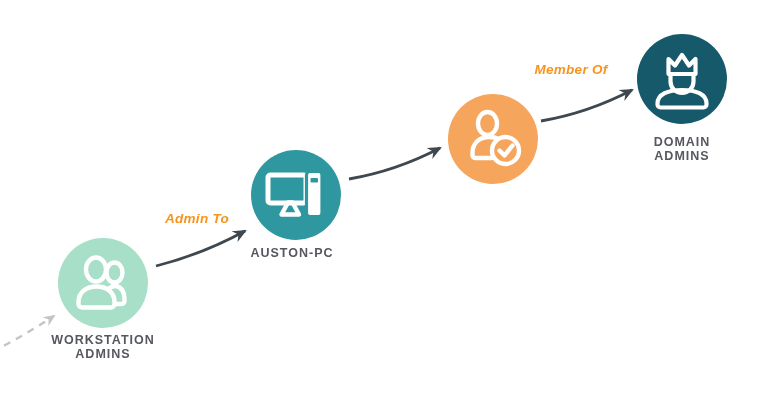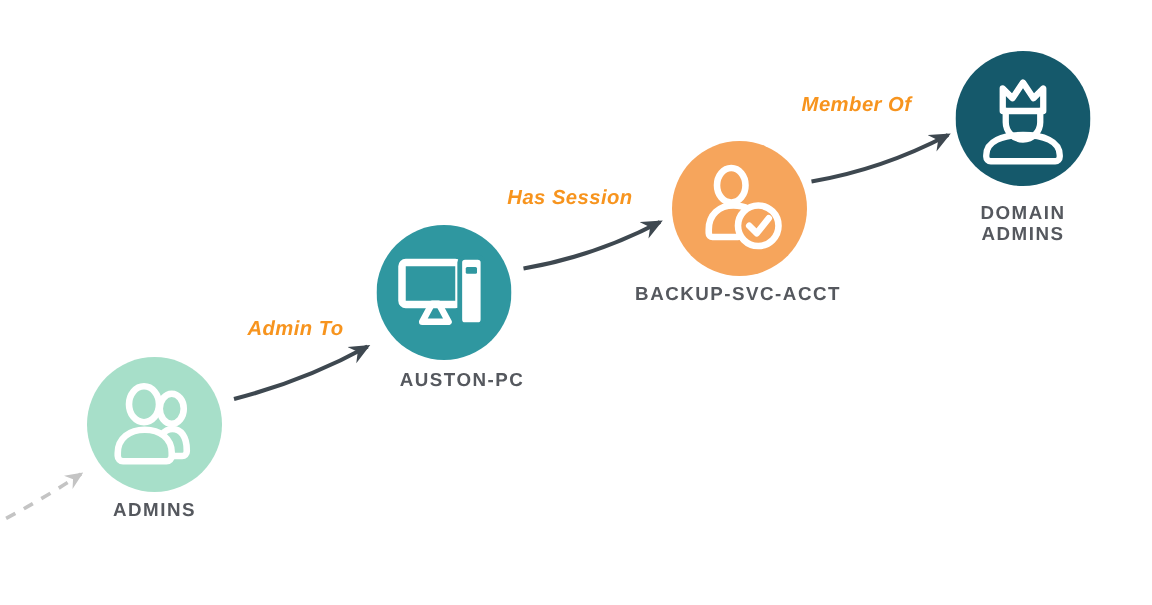--- a/index.html
+++ b/index.html
@@ -36,68 +36,64 @@
         <path d="M0 0.6 L10 5 L0 9.4 L3.2 5 Z" fill="#C4C4C4"></path>
       </marker>
     </defs>
     <path d="M-8 352 Q25 335 54 316" fill="none" stroke-width="2.4" stroke-dasharray="7 6.5" marker-end="url(#ah-gray)" stroke="#C4C4C4"></path>
     <path d="M156 266 Q203 254 245 231" fill="none" stroke-width="2.8" marker-end="url(#ah-dark)" stroke="#3E4850"></path>
     <path d="M349 179 Q396 171 440 148" fill="none" stroke-width="2.8" marker-end="url(#ah-dark)" stroke="#3E4850"></path>
     <path d="M541 121 Q588 113 632 90" fill="none" stroke-width="2.8" marker-end="url(#ah-dark)" stroke="#3E4850"></path>
   </svg>
 
   <div class="edge-label" style="left:197px;top:211px;">Admin To</div>
-  <div class="edge-label" style="left:380px;top:124px;">Has Session</div>
   <div class="edge-label" style="left:571px;top:62px;">Member Of</div>
 
   <div class="node" style="left:58px;top:238px;">
     <svg width="90" height="90" viewBox="0 0 90 90">
       <circle cx="45" cy="45" r="45" fill="#A7DFC9"></circle>
       <g stroke="#fff" stroke-width="4.4" stroke-linejoin="round" stroke-linecap="round">
         <ellipse cx="56.5" cy="34.5" rx="8" ry="10" fill="none"></ellipse>
         <path d="M47.5 63 v-1 c0-9 4-14 9.5-14 s9.5 5 9.5 14 v1 a3 3 0 0 1 -3 3 h-13 a3 3 0 0 1 -3 -3 z" fill="none"></path>
         <path d="M20.5 66 v-2 c0-10 8-15.5 18-15.5 s18 5.5 18 15.5 v2 a3.5 3.5 0 0 1 -3.5 3.5 h-29 a3.5 3.5 0 0 1 -3.5 -3.5 z" fill="#A7DFC9"></path>
         <ellipse cx="38" cy="31.5" rx="10" ry="12" fill="#A7DFC9"></ellipse>
       </g>
     </svg>
   </div>
   <div class="node-label" style="left:103px;top:334px;">
+    <span>WORKSTATION</span>
     <span>ADMINS</span>
   </div>
 
   <div class="node" style="left:251px;top:150px;">
     <svg width="90" height="90" viewBox="0 0 90 90">
       <circle cx="45" cy="45" r="45" fill="#2F97A0"></circle>
       <g>
         <rect x="17" y="25" width="38" height="28" rx="2.5" fill="none" stroke="#fff" stroke-width="5"></rect>
         <path d="M30.5 64.5 L37 52.5 L41.5 52.5 L48 64.5 Z" fill="none" stroke="#fff" stroke-width="4.4" stroke-linejoin="round"></path>
         <rect x="55.5" y="21.5" width="15.5" height="45" rx="3.5" fill="#fff" stroke-width="3.2" stroke="#2F97A0"></rect>
         <rect x="59.5" y="28" width="7.5" height="4.5" rx="1" fill="#2F97A0"></rect>
       </g>
     </svg>
   </div>
-  <div class="node-label" style="left:308px;top:247px;">
+  <div class="node-label" style="left:292px;top:247px;">
     <span>AUSTON-PC</span>
     <span></span>
   </div>
 
   <div class="node" style="left:448px;top:94px;">
     <svg width="90" height="90" viewBox="0 0 90 90">
       <circle cx="45" cy="45" r="45" fill="#F6A55C"></circle>
       <g stroke="#fff" stroke-width="4.4" fill="none" stroke-linecap="round" stroke-linejoin="round">
         <ellipse cx="39.5" cy="29.5" rx="9.5" ry="11.5"></ellipse>
         <path d="M44 64 H27 a2.5 2.5 0 0 1 -2.5 -2.5 v-2.5 c0-10 7-16 16.5-16 c7.5 0 13 3 15.5 8.5"></path>
         <circle cx="57.5" cy="56.5" r="13.5" fill="#F6A55C"></circle>
         <path d="M51.5 56.5 L56.5 61.5 L64.5 51.5"></path>
       </g>
     </svg>
-  </div>
-  <div class="node-label" style="left:492px;top:190px;">
-    <span>BACKUP-SVC-ACCT</span>
-    <span></span>
   </div>
 
   <div class="node" style="left:637px;top:34px;">
     <svg width="90" height="90" viewBox="0 0 90 90">
       <circle cx="45" cy="45" r="45" fill="#15596B"></circle>
       <g stroke="#fff" stroke-width="4.2" fill="none" stroke-linecap="round" stroke-linejoin="round">
         <path d="M31.5 40 V25 L38 31.5 L45 21 L52 31.5 L58.5 25 V40 Z"></path>
         <path d="M33.5 40 v7.5 a11.5 11.5 0 0 0 23 0 V40"></path>
         <path d="M20.5 70.5 v-1 c0-9.5 11-13.5 24.5-13.5 s24.5 4 24.5 13.5 v1 a3 3 0 0 1 -3 3 h-43 a3 3 0 0 1 -3 -3 z"></path>
       </g>

